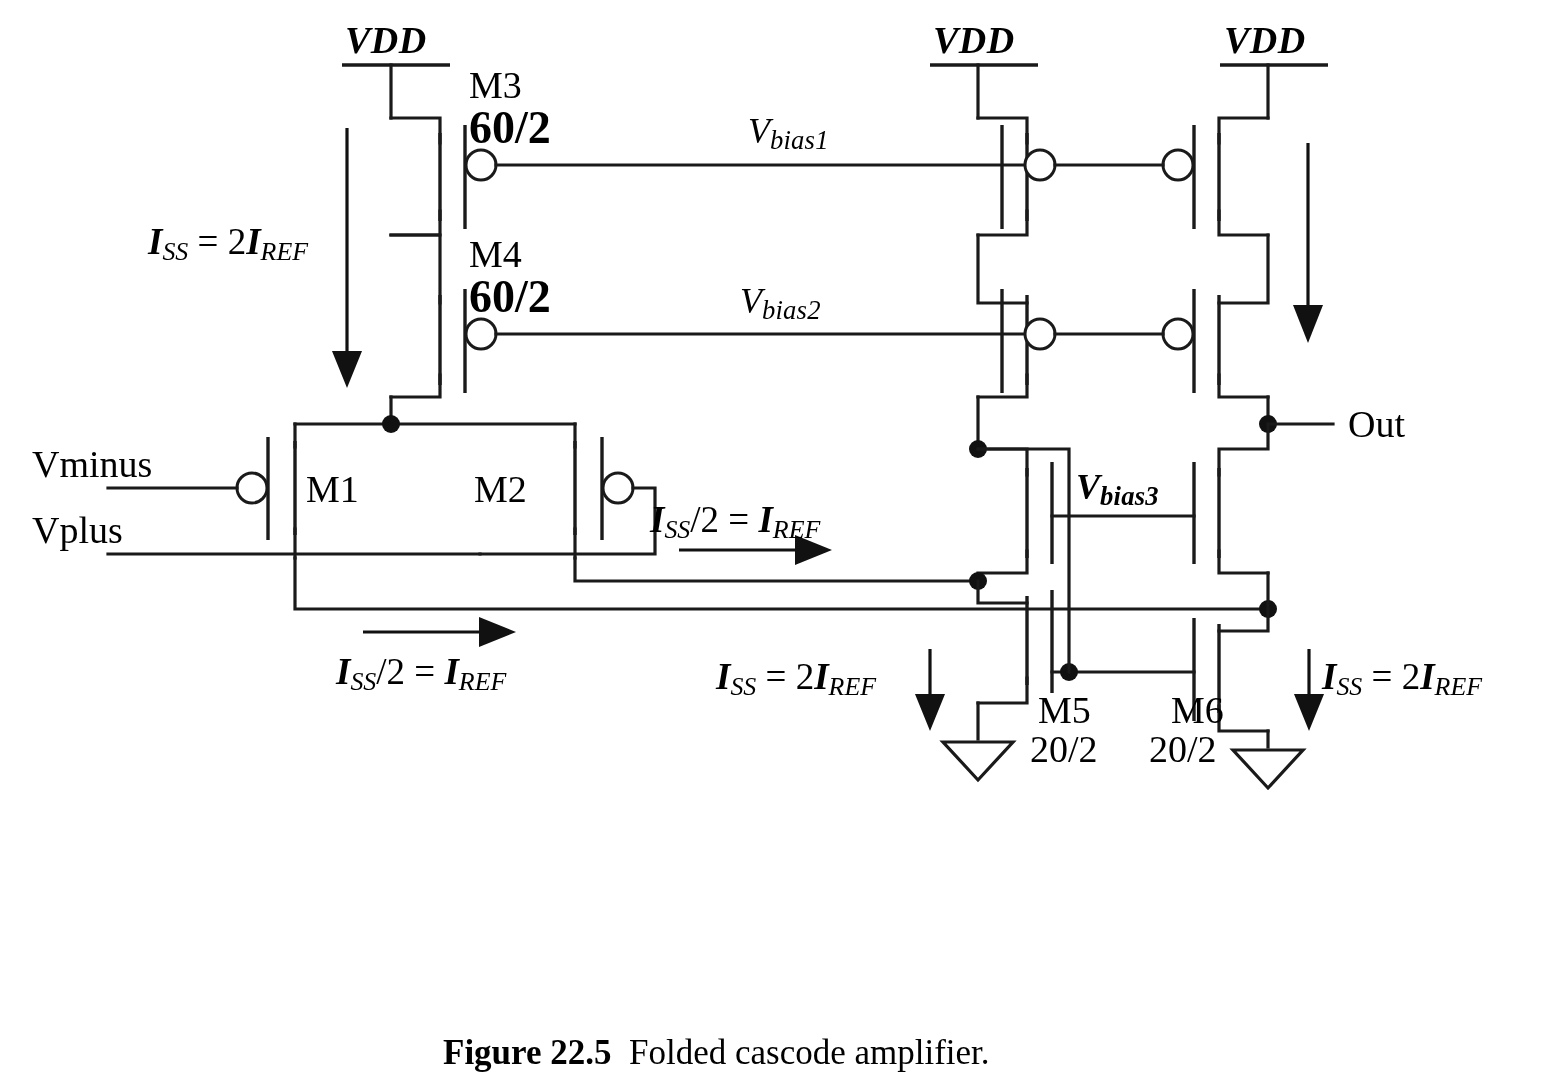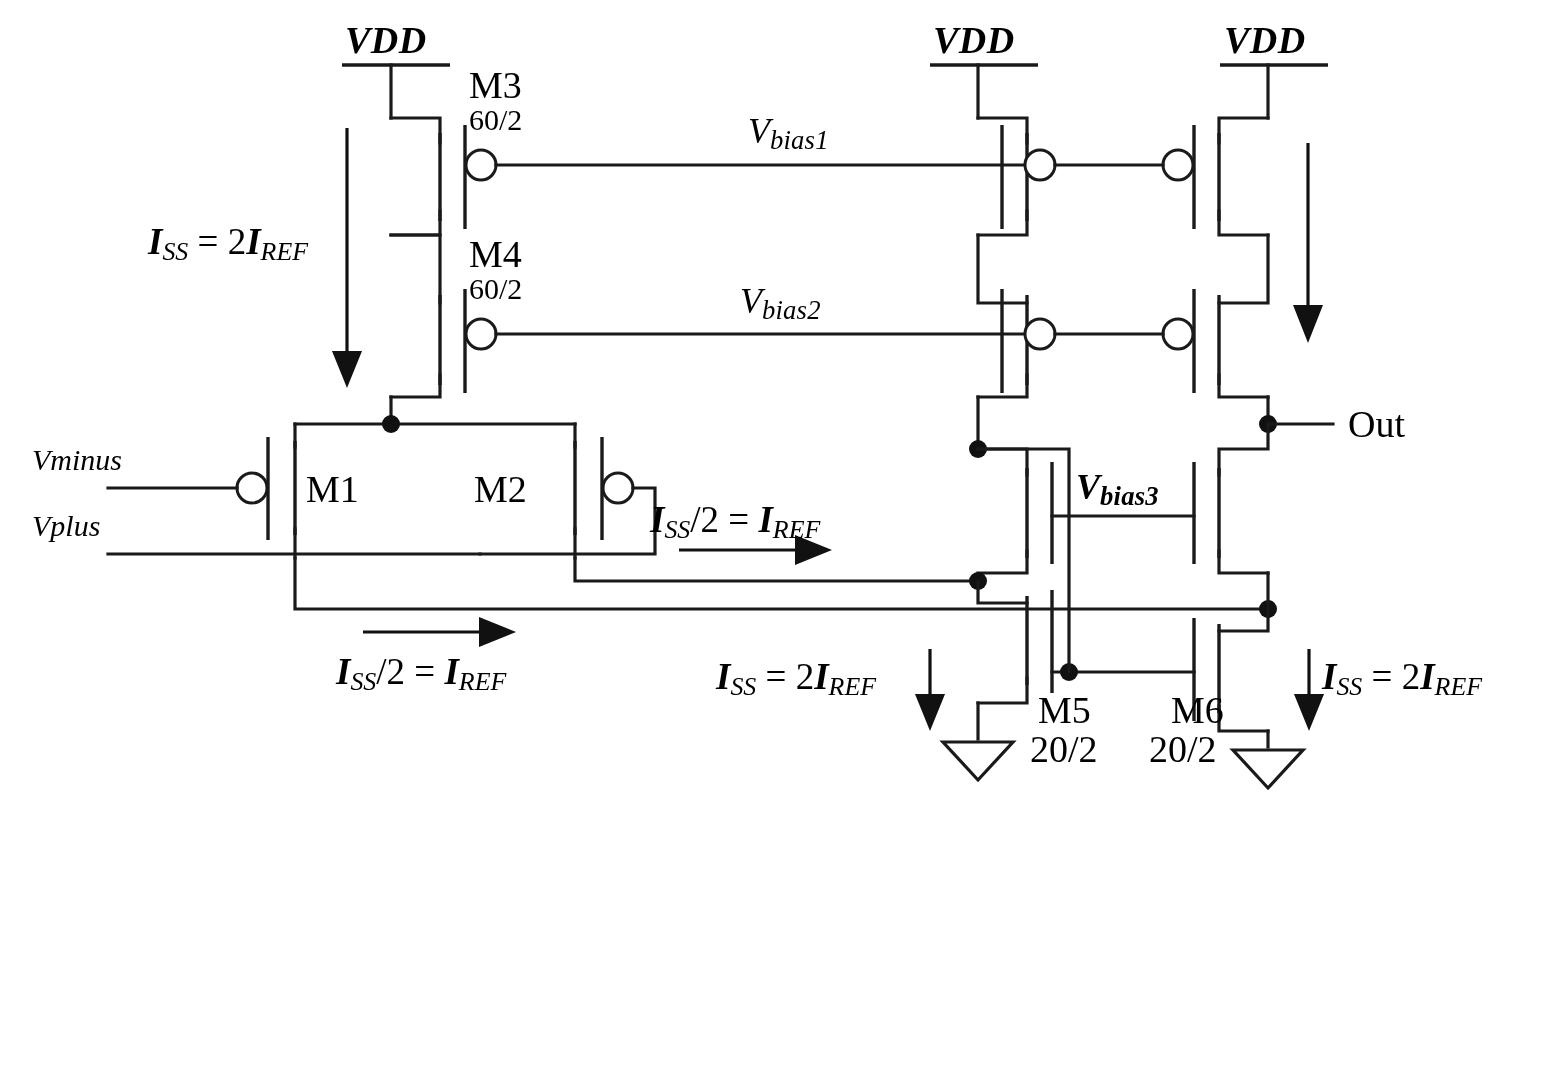--- a/index.html
+++ b/index.html
@@ -79,26 +79,25 @@
     font-style: italic;
     font-weight: 700;
     font-size: 38px;
     letter-spacing: 0.5px;
   }
   .devname {
     font-size: 38px;
     font-weight: 400;
   }
   .devsize {
-    font-size: 30px;
-    font-weight: 400;
+    font-size: 46px;
+    font-weight: 700;
   }
   .inlbl {
-    font-style: italic;
-    font-size: 30px;
+    font-size: 38px;
     font-weight: 400;
   }
   .outlbl {
     font-size: 38px;
     font-weight: 400;
   }
   .mlabel {
     font-size: 38px;
     font-weight: 400;
   }
@@ -385,14 +384,17 @@
 
   <div class="lbl cur" style="left:1322px; top:645px;">
     <i>I</i><span class="sub">SS</span><span class="op"> = 2</span><i>I</i><span class="sub">REF</span>
   </div>
 
   <div class="notes" style="left:22px; top:800px;">
     
     
   </div>
 
+  <div class="caption" style="left:443px; top:1020px;">
+    <b>Figure 22.5</b><span>&nbsp;&nbsp;</span><span>Folded cascode amplifier.</span>
+  </div>
 
 </div>
 
 </body></html>

